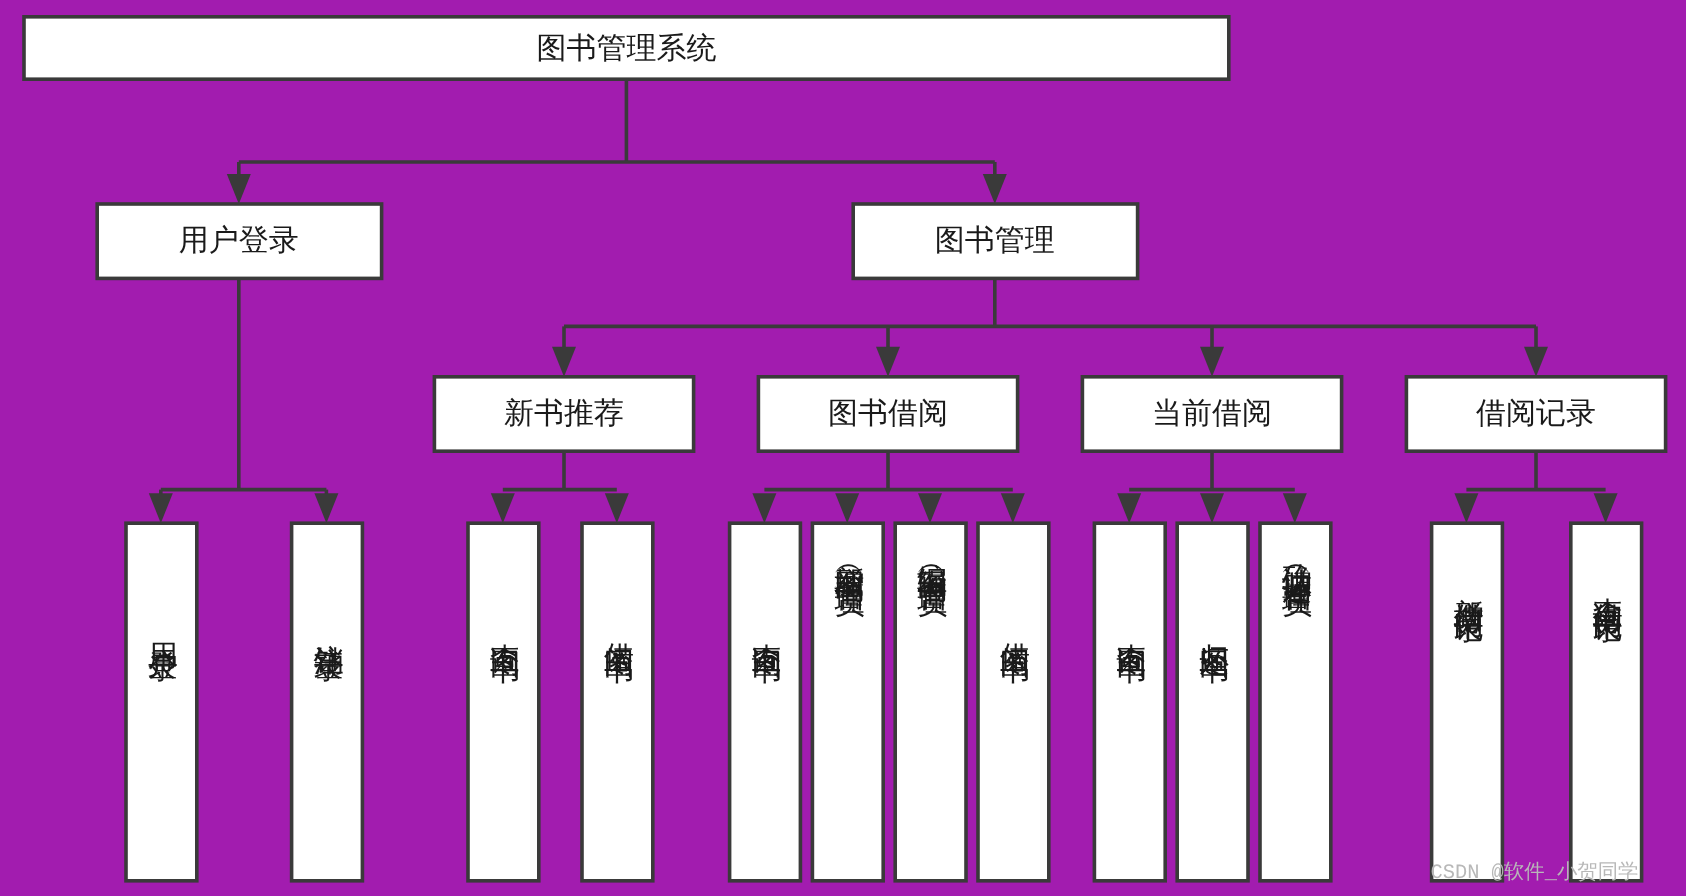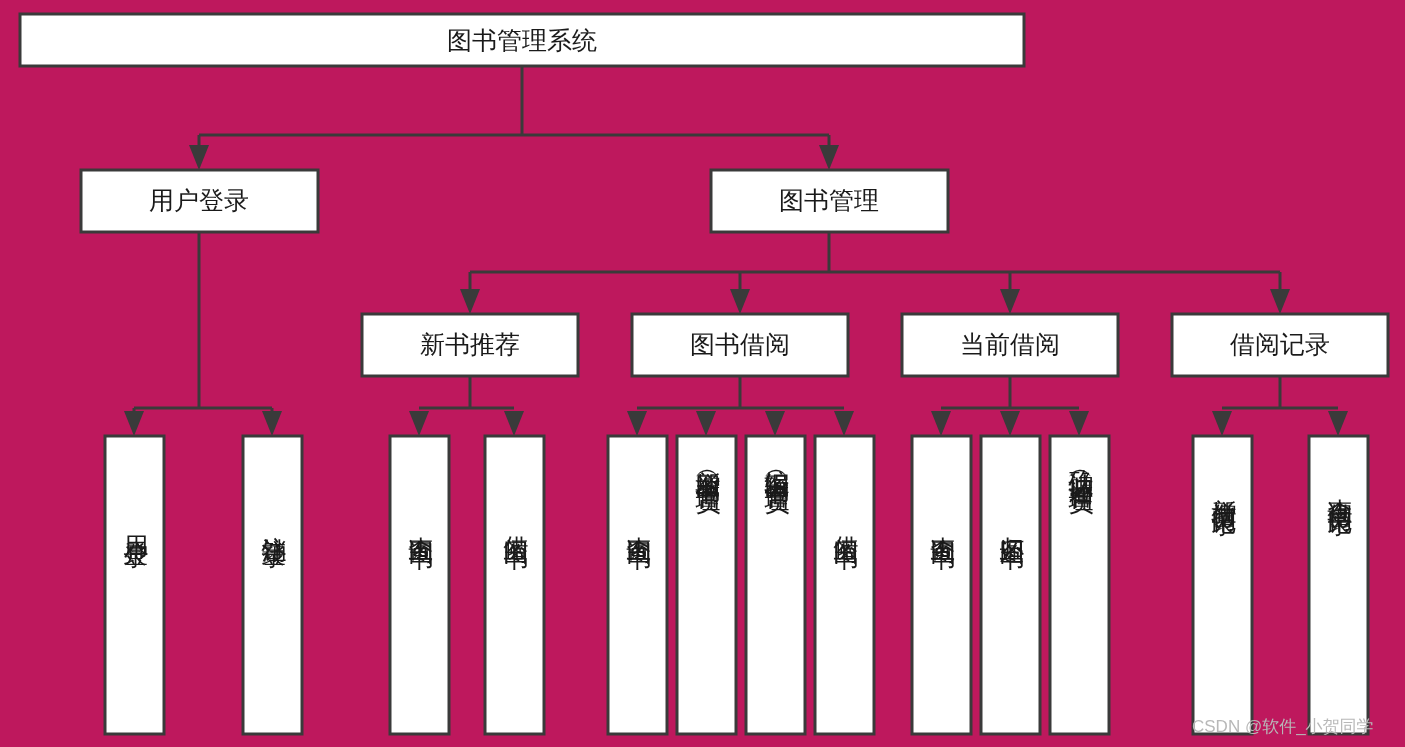--- a/index.html
+++ b/index.html
@@ -8,21 +8,21 @@
     padding: 0;
     background: #ffffff;
   }
   body {
     font-family: "Liberation Sans", "DejaVu Sans", sans-serif;
   }
   #diagram-root {
     position: relative;
     width: 1405px;
     height: 747px;
-    background: #be185d;
+    background: #a21caf;
     overflow: hidden;
   }
   svg.diagram-canvas {
     position: absolute;
     top: 0;
     left: 0;
     width: 1405px;
     height: 747px;
   }
   .node-box {
@@ -52,21 +52,21 @@
     font-size: 25px;
     fill: #1a1a1a;
     writing-mode: vertical-rl;
     text-orientation: upright;
     glyph-orientation-vertical: 0;
     letter-spacing: 3px;
     dominant-baseline: middle;
   }
   .watermark-text {
     position: absolute;
-    font-family: Liberation Sans, sans-serif;
+    font-family: Liberation Mono, monospace;
     font-size: 17px;
     color: #b8b8b8;
     white-space: nowrap;
     pointer-events: none;
   }
 </style>
 </head>
 <body>
 
 <div id="diagram-root">

